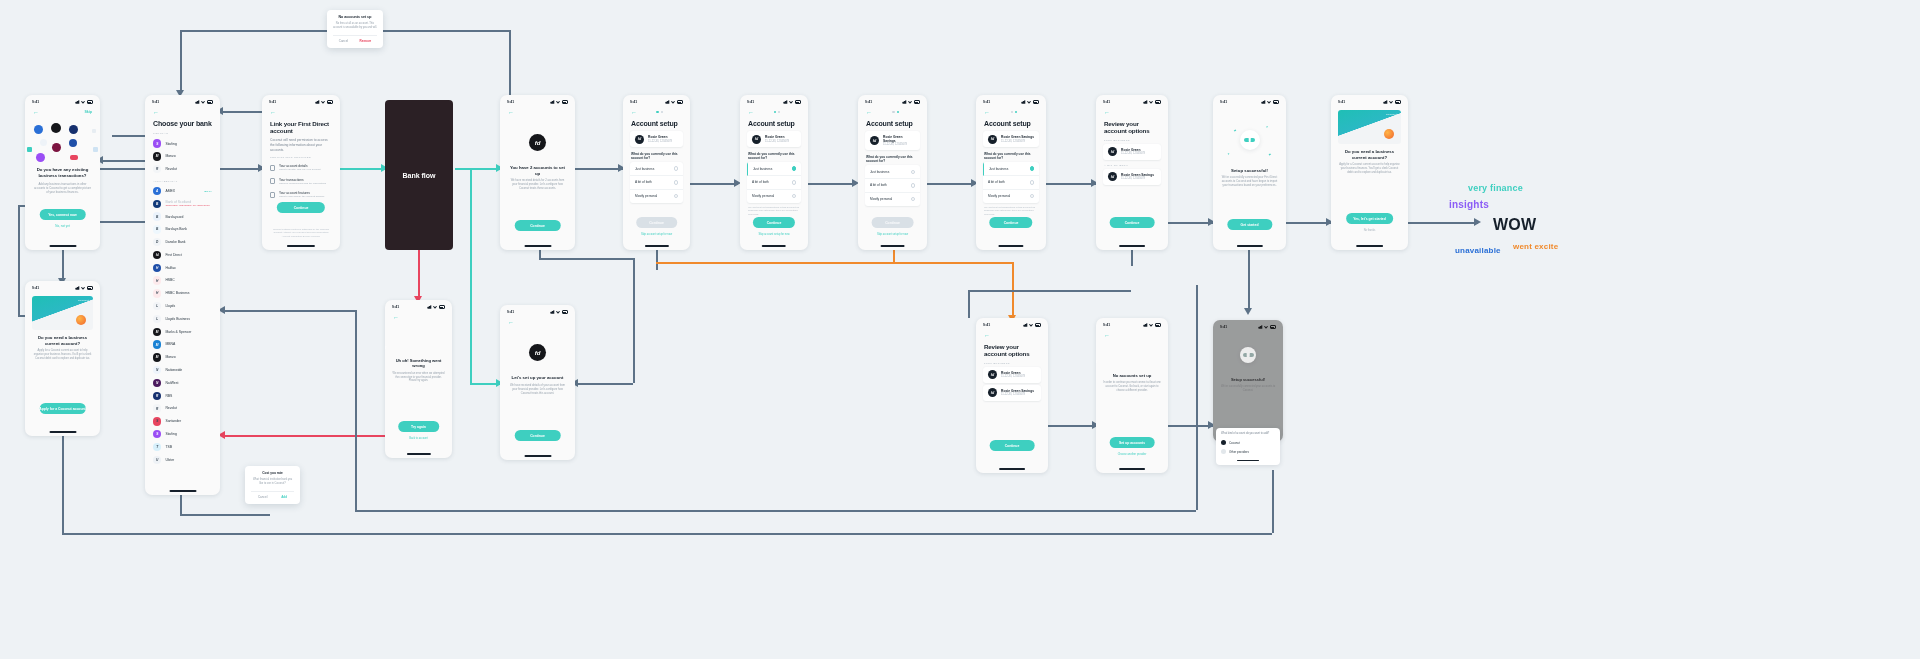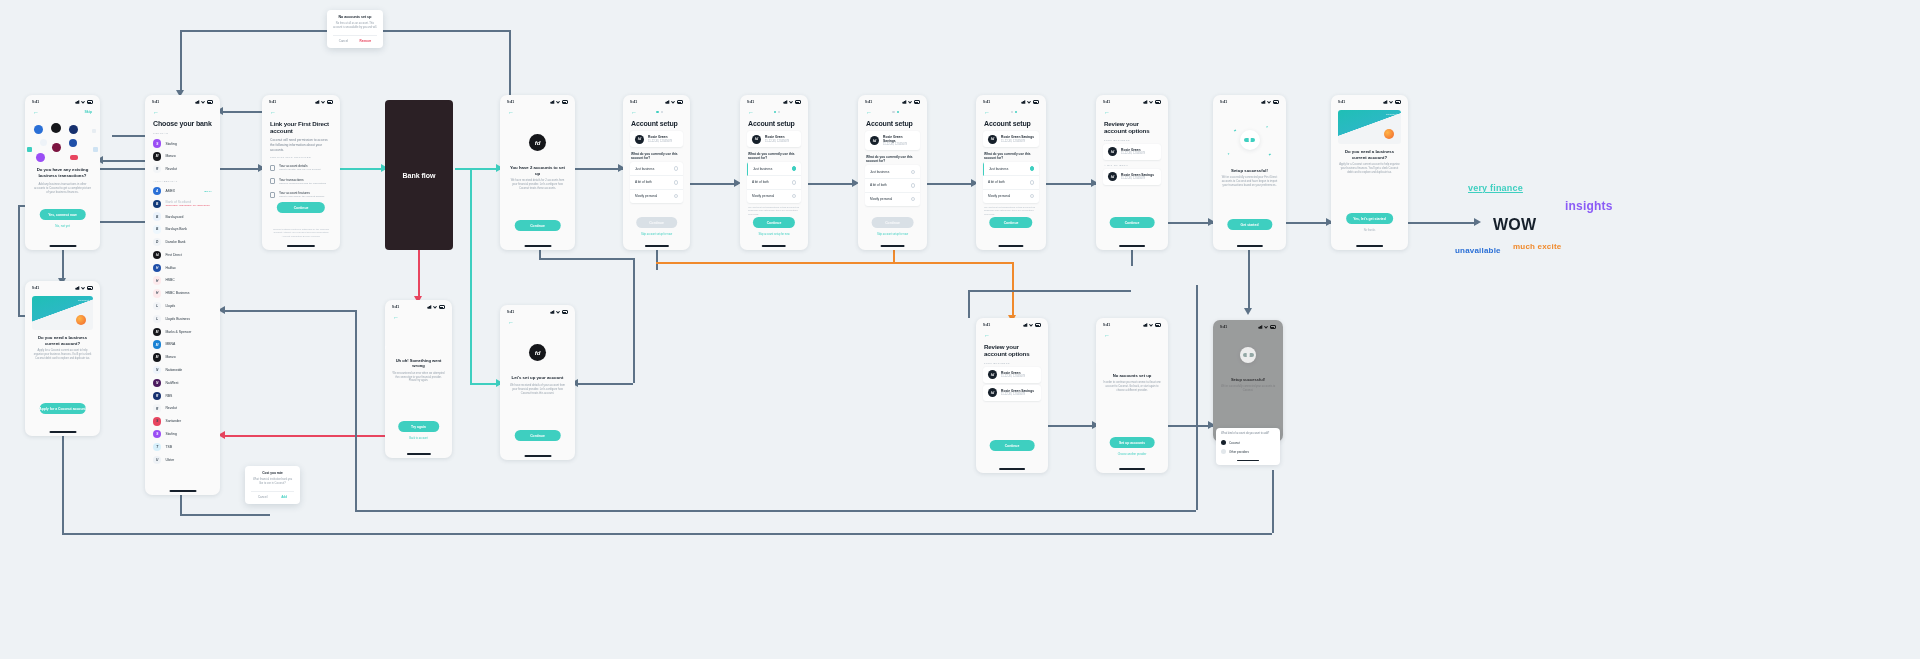--- a/index.html
+++ b/index.html
@@ -926,20 +926,20 @@
   <div class="modal" style="left:245px;top:466px;width:55px">
     <div class="mtitle" style="font-size:3.2px">Cost you rate</div>
     <div class="mbody">What financial institution bank you like to see in Coconut?</div>
     <div class="mbtns">
       <span class="mbtn">Cancel</span>
       <span class="mbtn" style="color:#3ecfc0;font-weight:bold">Add</span>
     </div>
   </div>
 
   <div id="annos">
-      <div class="anno" style="left: 1468px; top: 183px; color: rgb(62, 207, 192); font-size: 9px; text-decoration: underline;">very finance</div>
-      <div class="anno" style="left: 1565px; top: 199px; color: rgb(139, 92, 246); font-size: 12px;">insights</div>
+      <div class="anno" style="left: 1468px; top: 183px; color: rgb(62, 207, 192); font-size: 9px;">very finance</div>
+      <div class="anno" style="left: 1449px; top: 199px; color: rgb(139, 92, 246); font-size: 10px;">insights</div>
       <div class="anno" style="left: 1493px; top: 216px; color: rgb(22, 32, 43); font-size: 16px;">WOW</div>
-      <div class="anno" style="left: 1513px; top: 242px; color: rgb(240, 138, 44); font-size: 8px;">much excite</div>
+      <div class="anno" style="left: 1513px; top: 242px; color: rgb(240, 138, 44); font-size: 8px;">went excite</div>
       <div class="anno" style="left: 1455px; top: 246px; color: rgb(42, 111, 214); font-size: 8px;">unavailable</div>
     </div>
 
 </div>
 
 </body></html>

